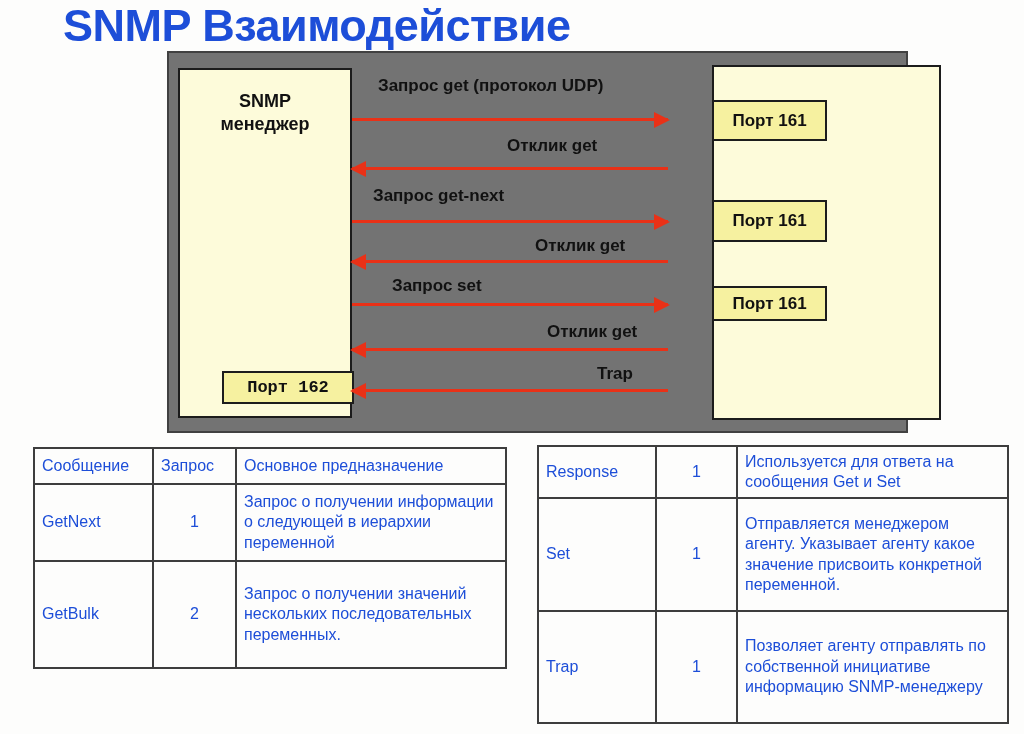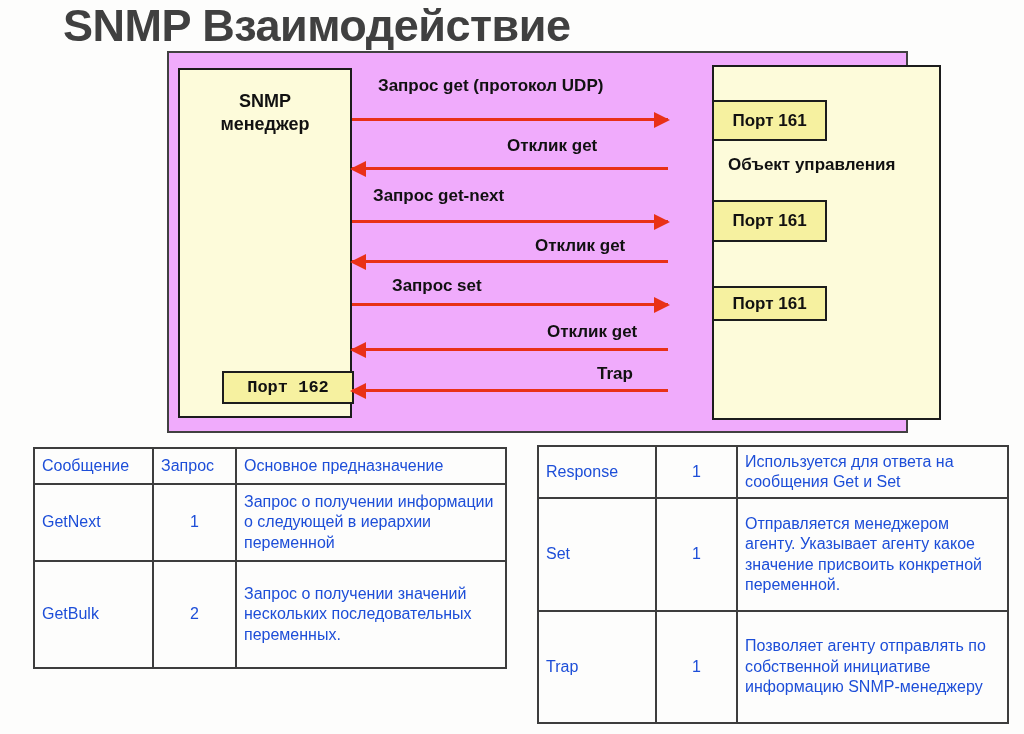--- a/index.html
+++ b/index.html
@@ -14,31 +14,31 @@
     color: #111;
   }
   
   .title {
     position: absolute;
     left: 63px;
     top: 0px;
     font-size: 45px;
     font-weight: 700;
     letter-spacing: -0.5px;
-    color: #404040;
+    color: #1d4ed8;
     white-space: nowrap;
   }
   
   .diagram {
     position: absolute;
     left: 167px;
     top: 51px;
     width: 741px;
     height: 382px;
-    background: #f0abfc;
+    background: #737373;
     border: 2px solid #414141;
   }
   .ybox {
     position: absolute;
     background: #fdfbda;
     border: 2px solid #1c1c1c;
   }
   .manager-box { left: 9px; top: 15px; width: 174px; height: 350px; }
   .object-box  { left: 499px; top: 12px; width: 229px; height: 355px; margin-left: 44px; }
   .manager-label {
@@ -157,21 +157,20 @@
 
   <div class="diagram">
 
     <div class="ybox manager-box">
       <div class="manager-label">SNMP менеджер</div>
       <div class="port port-162">Порт 162</div>
     </div>
 
     <div class="ybox object-box">
       <div class="port port-161 p1">Порт 161</div>
-      <div class="object-label">Объект управления</div>
       <div class="port port-161 p2">Порт 161</div>
       <div class="port port-161 p3">Порт 161</div>
     </div>
 
     <div class="alabel l1">Запрос get (протокол UDP)</div>
     <div class="alabel l2">Отклик get</div>
     <div class="alabel l3">Запрос get-next</div>
     <div class="alabel l4">Отклик get</div>
     <div class="alabel l5">Запрос set</div>
     <div class="alabel l6">Отклик get</div>

